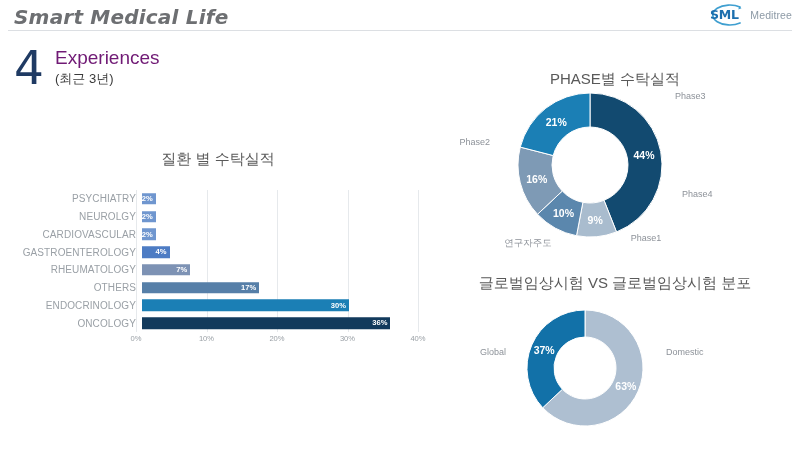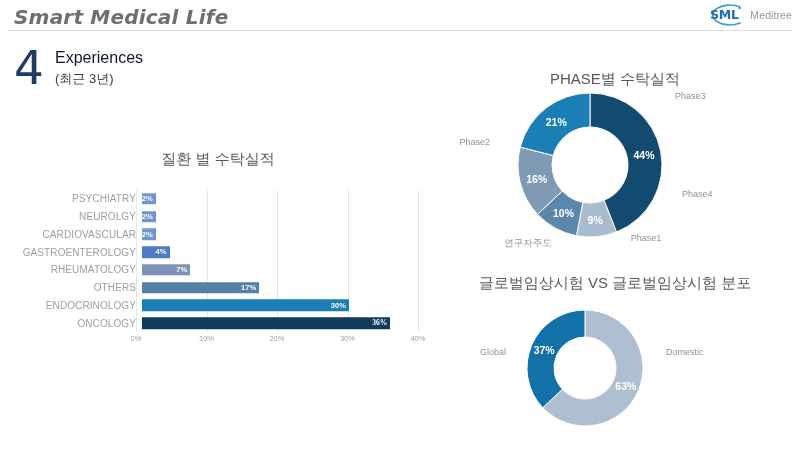--- a/index.html
+++ b/index.html
@@ -30,21 +30,21 @@
   }
   .logo-word{font-size:10.5px;color:#8d9aa6;letter-spacing:.1px;}
 
   
   .sec-num{
     position:absolute;left:14px;top:44px;
     font-size:47px;line-height:47px;font-weight:400;color:#1f3a63;
     font-family:"DejaVu Sans","Liberation Sans",sans-serif;
   }
   .sec-title{position:absolute;left:55px;top:47px;}
-  .sec-title .t1{font-size:16px;color:#0f172a;line-height:22px;text-align:center;}
+  .sec-title .t1{font-size:19px;color:#701a75;line-height:22px;text-align:center;}
   .sec-title .t2{font-size:13px;color:#3a3a3a;line-height:18px;margin-top:1px;}
 
   
   .chart-title{
     position:absolute;font-size:15px;color:#595959;
     white-space:nowrap;text-align:center;
   }
 
   
   .barchart{position:absolute;left:18px;top:190px;width:400px;height:150px;}
@@ -167,21 +167,21 @@
           <div class="bar-cat">ENDOCRINOLOGY</div>
           <div class="bar-track">
             <div class="bar-fill" style="width: 75%; background: rgb(27, 127, 181);">
               <span class="bar-val">30%</span>
             </div>
           </div>
         </div>
         <div class="bar-row">
           <div class="bar-cat">ONCOLOGY</div>
           <div class="bar-track">
-            <div class="bar-fill" style="width: 90%; background: rgb(18, 58, 92); font-family: Liberation Serif, serif;">
+            <div class="bar-fill" style="width: 90%; background: rgb(18, 58, 92);">
               <span class="bar-val">36%</span>
             </div>
           </div>
         </div>
       </div>
     <div class="xaxis" id="bc-xaxis">
         <span style="left: 0%;">0%</span>
         <span style="left: 25%;">10%</span>
         <span style="left: 50%;">20%</span>
         <span style="left: 75%;">30%</span>

